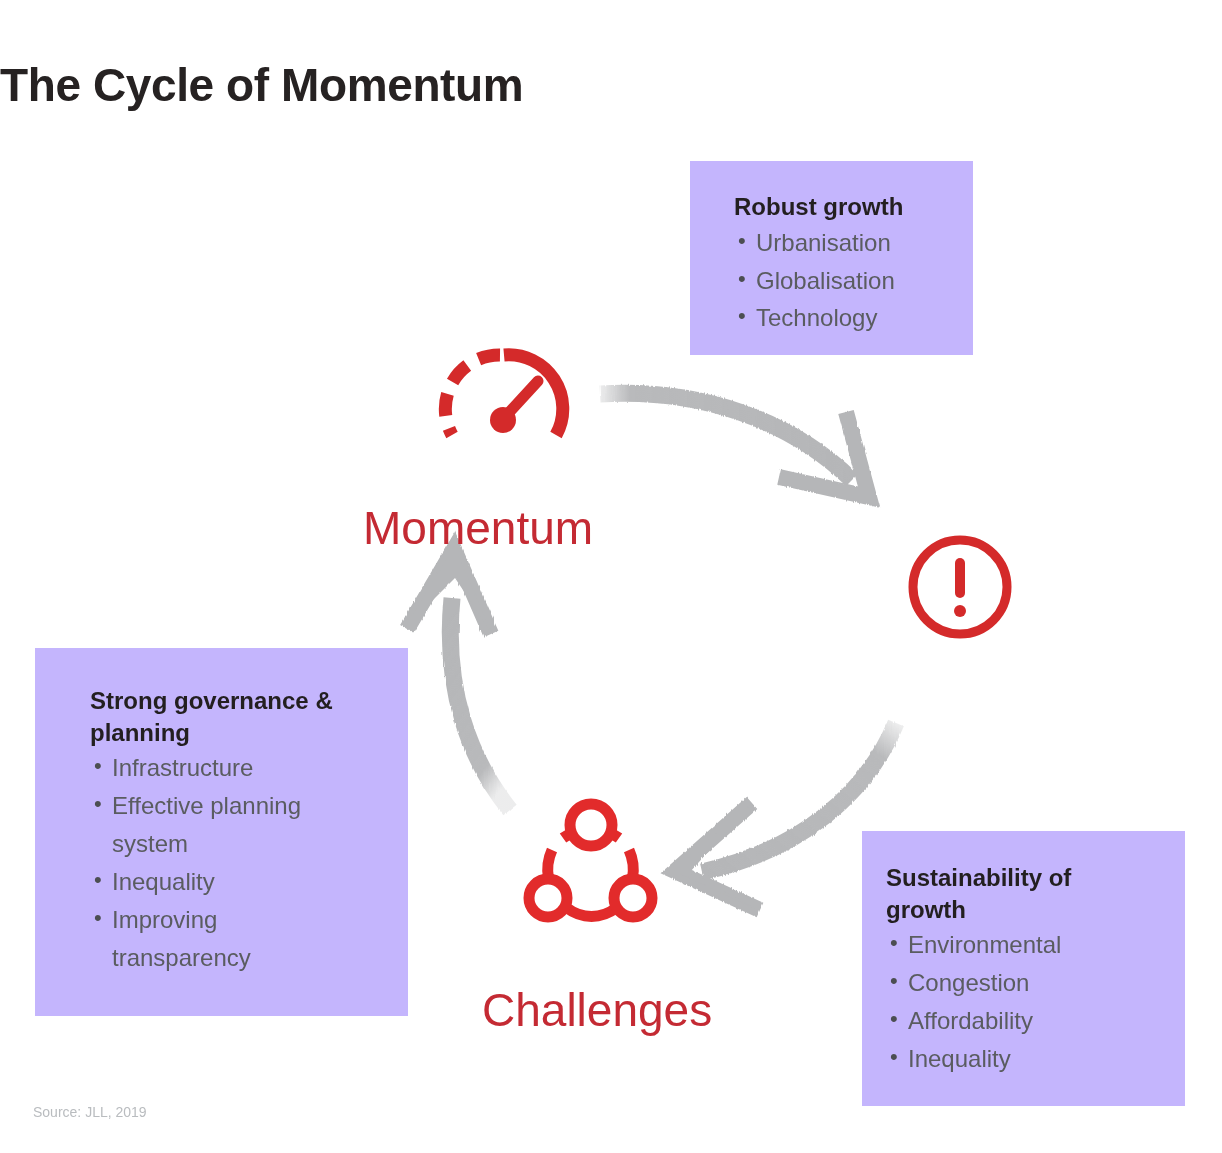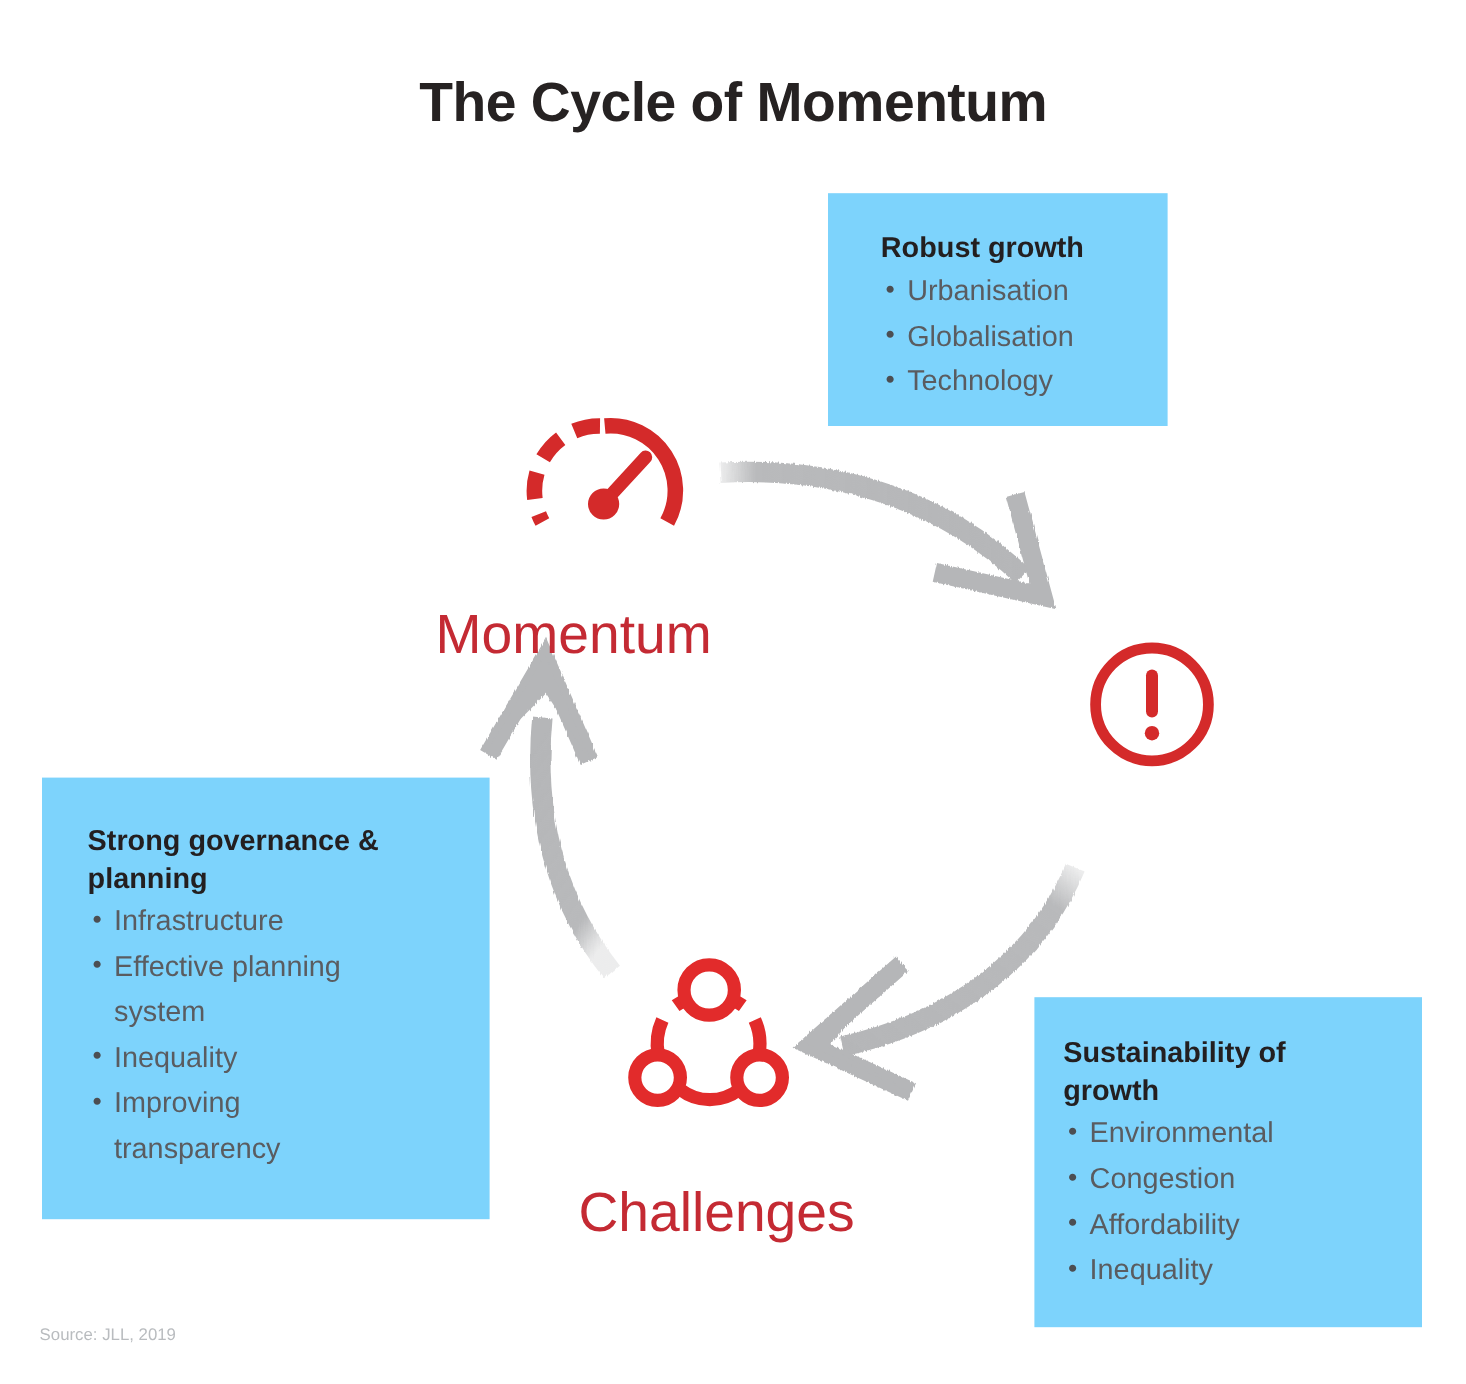--- a/index.html
+++ b/index.html
@@ -17,32 +17,32 @@
     background: #ffffff;
     overflow: hidden;
   }
 
   
   .title {
     position: absolute;
     left: 0;
     top: 58px;
     width: 1222px;
-    text-align: center;
+    text-align: left;
     font-size: 46px;
     font-weight: bold;
     color: #262222;
     letter-spacing: -0.4px;
     font-family: "Liberation Sans", sans-serif;
   }
 
   
   .infobox {
     position: absolute;
-    background: #7dd3fc;
+    background: #c4b5fd;
     box-sizing: border-box;
   }
   .infobox .bx-head {
     font-size: 24px;
     font-weight: bold;
     color: #231f20;
     line-height: 1.32;
     margin: 0 0 1px 0;
     font-family: "Liberation Sans", sans-serif;
   }
@@ -62,21 +62,21 @@
   .infobox li::before {
     content: "\2022";
     position: absolute;
     left: 4px;
     top: 0;
     color: #4c4e52;
     font-size: 22px;
   }
 
   #box-robust      { left: 690px;  top: 161px;  width: 283px; height: 194px; padding: 30px 0 0 44px; }
-  #box-governance  { left: 35px;   top: 648px;  width: 373px; height: 368px; padding: 37px 0 0 38px; }
+  #box-governance  { left: 35px;   top: 648px;  width: 373px; height: 368px; padding: 37px 0 0 55px; }
   #box-sustain     { left: 862px;  top: 831px;  width: 323px; height: 275px; padding: 31px 0 0 24px; }
 
   
   .node-label {
     position: absolute;
     color: #c42a33;
     font-size: 46px;
     font-weight: normal;
     white-space: nowrap;
     font-family: "Liberation Sans", sans-serif;

